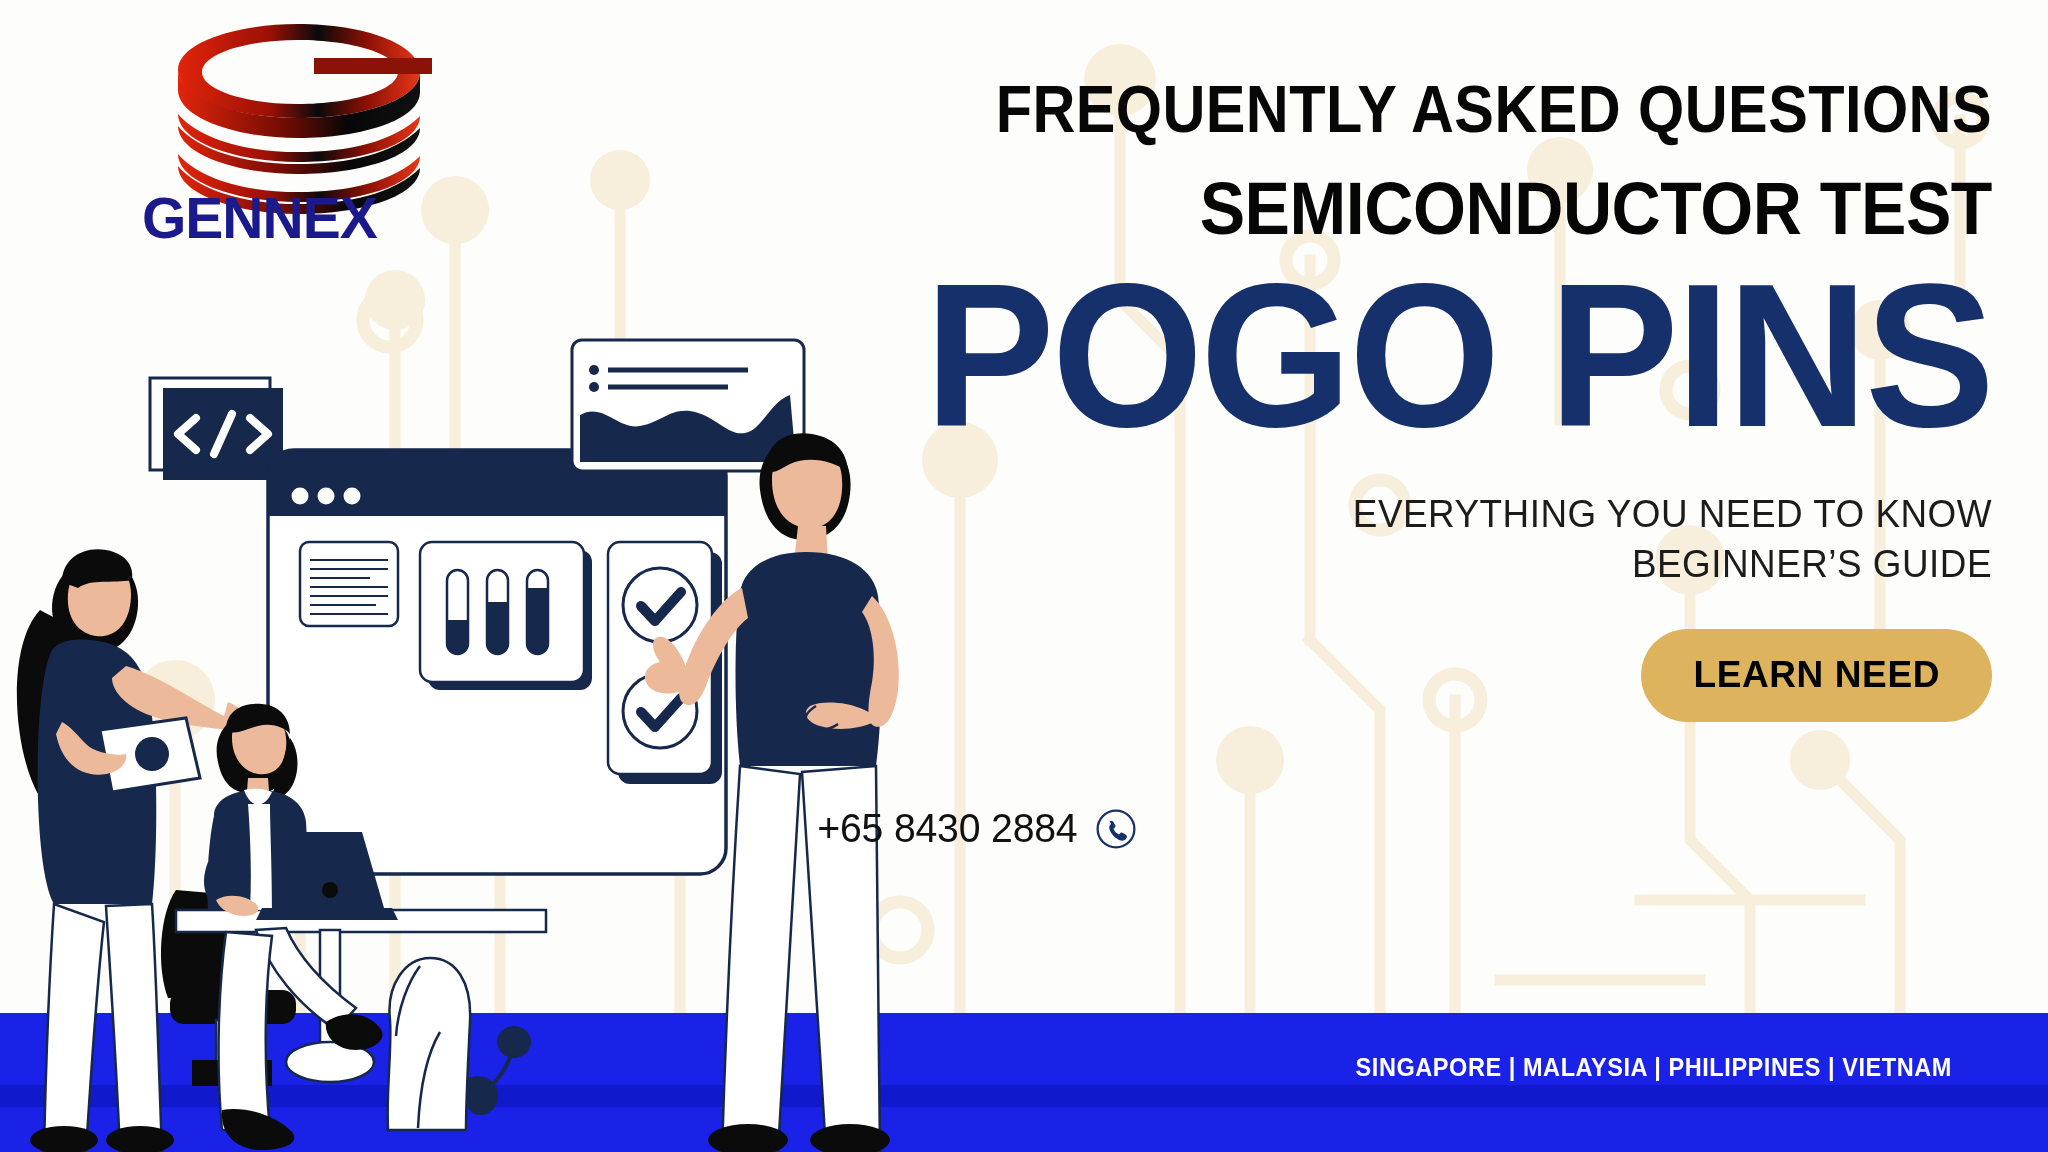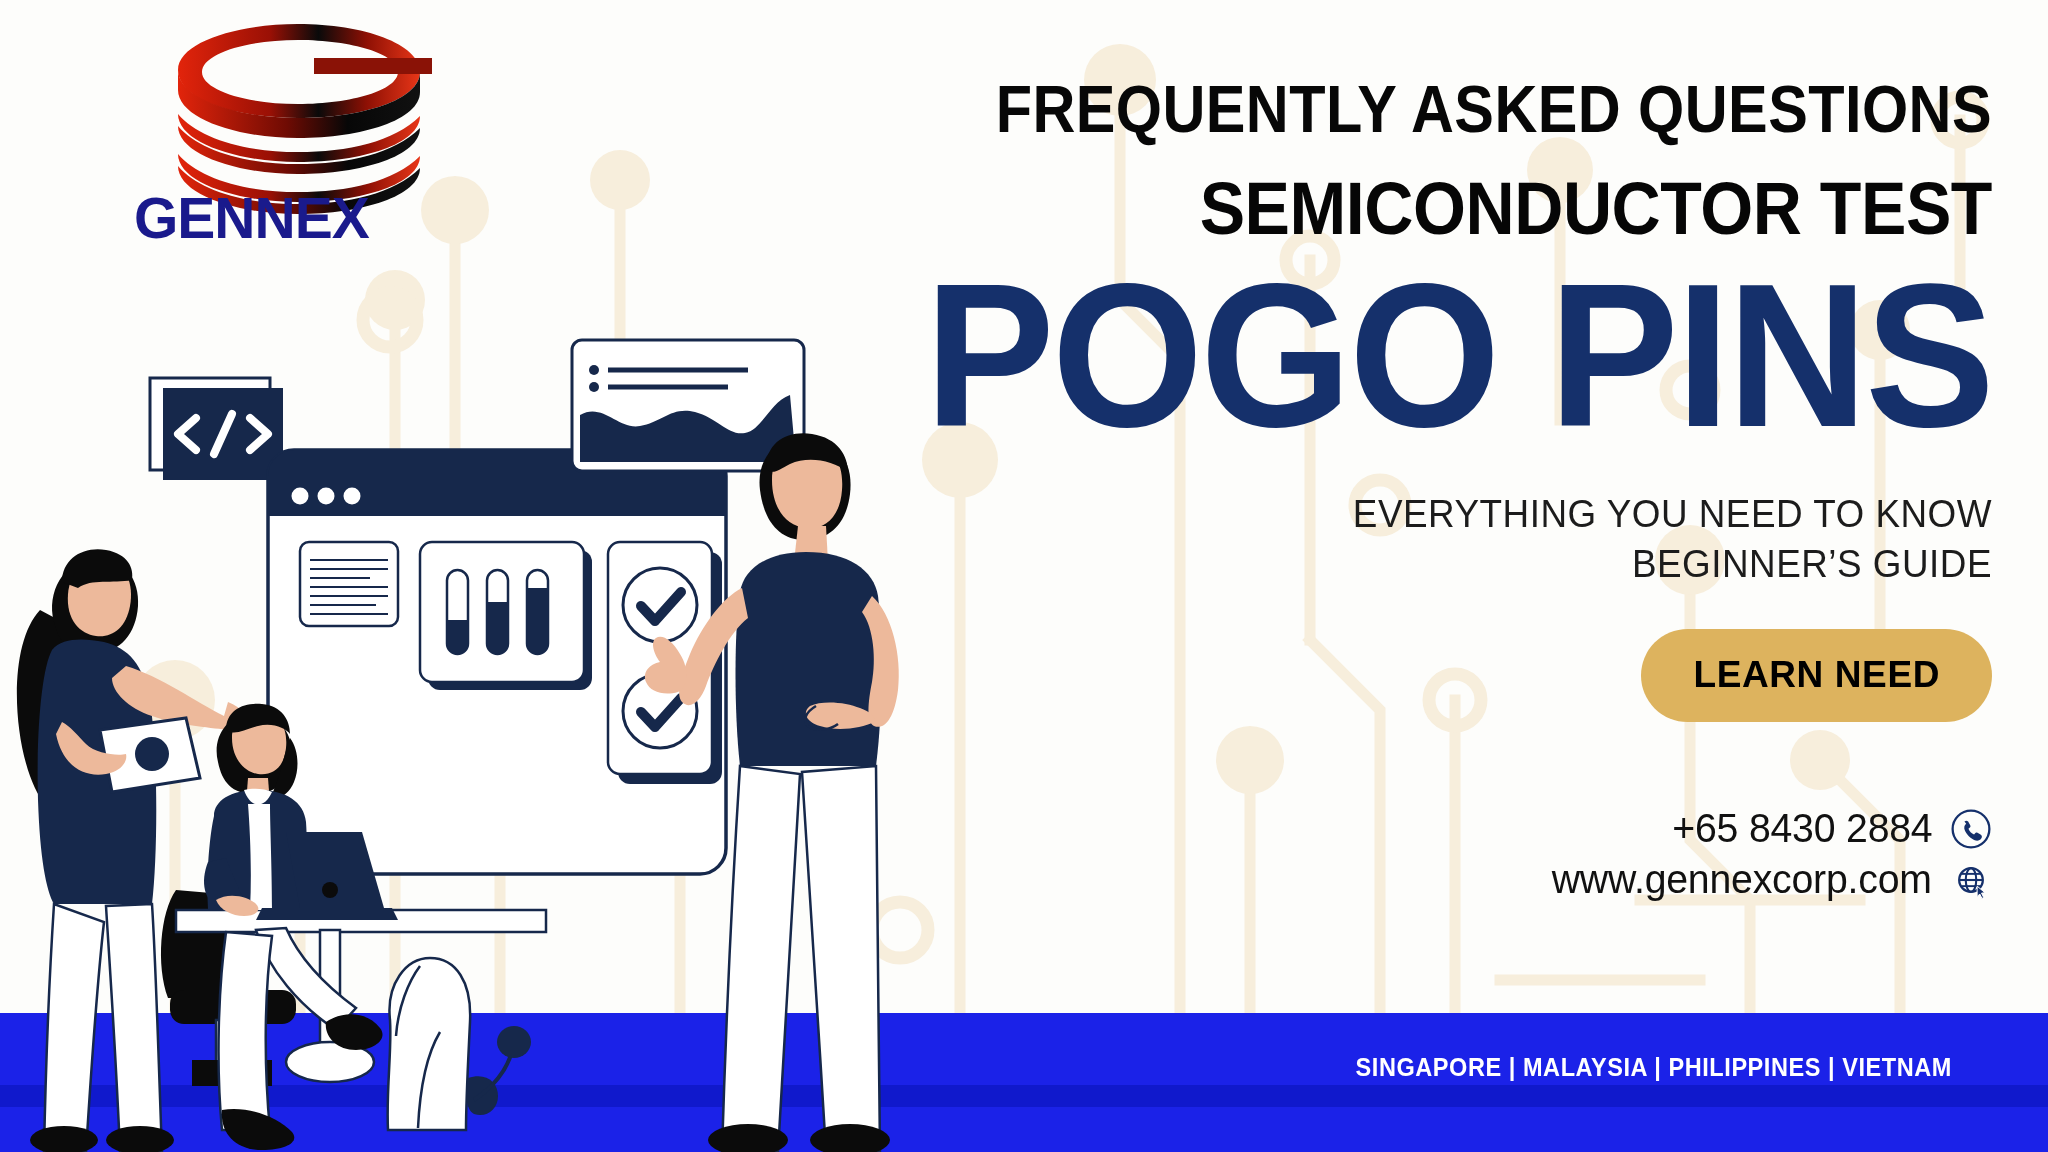--- a/index.html
+++ b/index.html
@@ -21,21 +21,21 @@
     position:absolute;z-index:9;left:0;top:1053px;width:1952px;text-align:right;
     color:#FFFFFF;font-size:25px;font-weight:700;letter-spacing:.6px;
     font-family:"Liberation Sans", sans-serif;
     transform:scaleX(.94);transform-origin:right center;
   }
 
   
   .logo{position:absolute;left:148px;top:18px;width:300px;height:230px;z-index:6;}
   .logo svg{display:block;}
   .logo-word{
-    position:absolute;left:134px;top:190px;width:290px;
+    position:absolute;left:142px;top:190px;width:290px;
     color:#1A1A8C;font-size:57px;font-weight:700;letter-spacing:-1px;
     font-family:"Liberation Sans", sans-serif;z-index:7;line-height:1;
   }
 
   
   .rtext{position:absolute;right:56px;top:0;width:1180px;z-index:8;text-align:right;}
   .faq-line{
     color:#070707;font-size:66px;font-weight:700;letter-spacing:.5px;
     margin-top:76px;line-height:1;
     transform:scaleX(.9);transform-origin:right center;white-space:nowrap;
@@ -60,21 +60,21 @@
   
   .cta-wrap{margin-top:40px;display:flex;justify-content:flex-end;}
   .cta{
     background:#DDB35E;color:#000000;border:none;
     border-radius:60px;padding:27px 52px 29px 52px;
     font-size:37px;font-weight:700;letter-spacing:.6px;
     font-family:"Liberation Sans", sans-serif;cursor:pointer;line-height:1;
   }
 
   
-  .contacts{margin-top:84px;display:flex;flex-direction:column;align-items:flex-end;gap:6px;}
+  .contacts{margin-top:84px;display:flex;flex-direction:column;align-items:flex-start;gap:6px;}
   .crow{display:flex;align-items:center;justify-content:flex-end;gap:18px;}
   .ctext{
     color:#111111;font-size:40px;font-weight:400;letter-spacing:-.2px;line-height:1.12;
     transform:scaleX(.98);transform-origin:right center;white-space:nowrap;
   }
   .cicon{width:42px;height:42px;flex:0 0 42px;}
 
   
   .illus{position:absolute;left:0;top:330px;width:940px;height:822px;z-index:5;}
 </style>
@@ -321,30 +321,19 @@
 
       <div class="crow">
         <span class="ctext">+65 8430 2884</span>
         <svg class="cicon" viewBox="0 0 48 48" xmlns="http://www.w3.org/2000/svg">
           <circle cx="24" cy="24" r="21" fill="none" stroke="#15306B" stroke-width="2.6"></circle>
           <path d="M16.5 15.5 c2.4 -1.6 4 -0.6 5 1.3 l1.6 3 c0.6 1.2 0.3 2.1 -0.7 2.9 l-1.3 1 c0.9 2.7 3.6 5.6 6.4 6.7 l1 -1.4 c0.8 -1 1.7 -1.3 2.9 -0.7 l3 1.6 c1.9 1 2.9 2.6 1.3 5 c-1.5 2.2 -4.4 3 -7.4 1.9 c-4.6 -1.7 -9.6 -6.6 -11.4 -11.3 c-1.2 -3 -0.6 -6 1.6 -7.6 Z" fill="#15306B"></path>
         </svg>
       </div>
 
 
-      <div class="crow">
-        <span class="ctext">www.gennexcorp.com</span>
-        <svg class="cicon" viewBox="0 0 48 48" xmlns="http://www.w3.org/2000/svg">
-          <circle cx="24" cy="24" r="13.5" fill="none" stroke="#15306B" stroke-width="2.6"></circle>
-          <ellipse cx="24" cy="24" rx="6" ry="13.5" fill="none" stroke="#15306B" stroke-width="2.4"></ellipse>
-          <line x1="10.5" y1="24" x2="37.5" y2="24" stroke="#15306B" stroke-width="2.4"></line>
-          <line x1="13" y1="17" x2="35" y2="17" stroke="#15306B" stroke-width="2.2"></line>
-          <line x1="13" y1="31" x2="35" y2="31" stroke="#15306B" stroke-width="2.2"></line>
-          <path d="M31 31 L31 43 L34 40 L36.5 45 L38.5 44 L36 39 L40 38.5 Z" fill="#15306B" stroke="#FFFFFF" stroke-width="1.1"></path>
-        </svg>
-      </div>
 
     </div>
   </div>
 
   <div class="countries">SINGAPORE | MALAYSIA | PHILIPPINES | VIETNAM</div>
 
 </div>
 
 </body></html>

